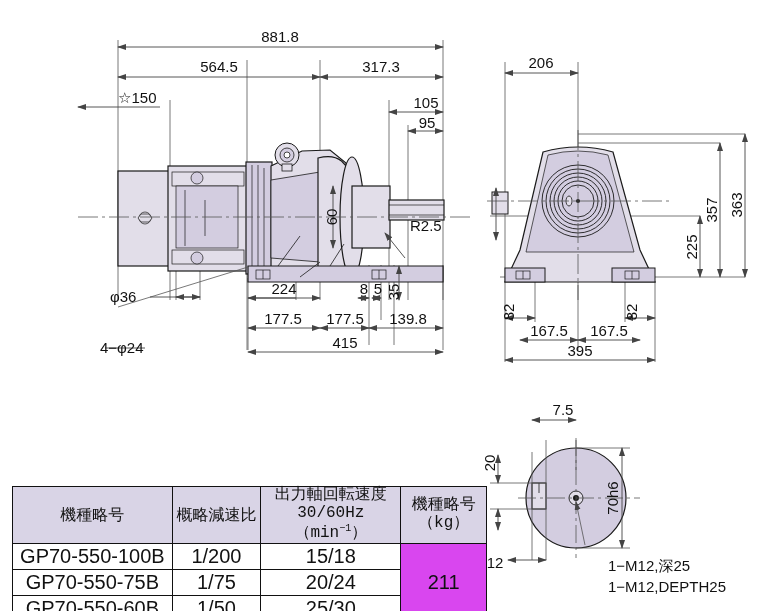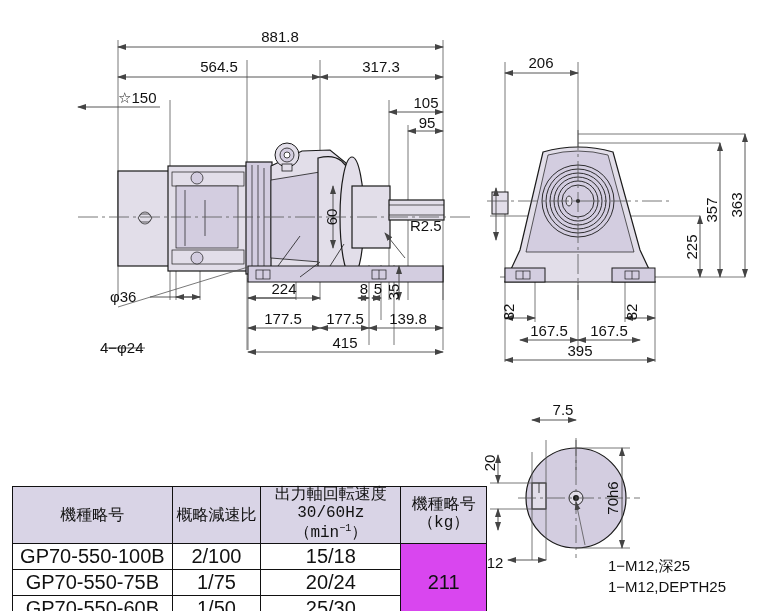--- a/index.html
+++ b/index.html
@@ -308,21 +308,21 @@
       </th>
       <th class="col-mass">
         <span class="sub">機種略号</span>
         <span class="sub">（kg）</span>
       </th>
     </tr>
   </thead>
   <tbody>
     <tr>
       <td>GP70-550-100B</td>
-      <td>2/100</td>
+      <td>1/200</td>
       <td>15/18</td>
       <td class="col-mass" rowspan="3">211</td>
     </tr>
     <tr>
       <td>GP70-550-75B</td>
       <td>1/75</td>
       <td>20/24</td>
     </tr>
     <tr>
       <td>GP70-550-60B</td>

